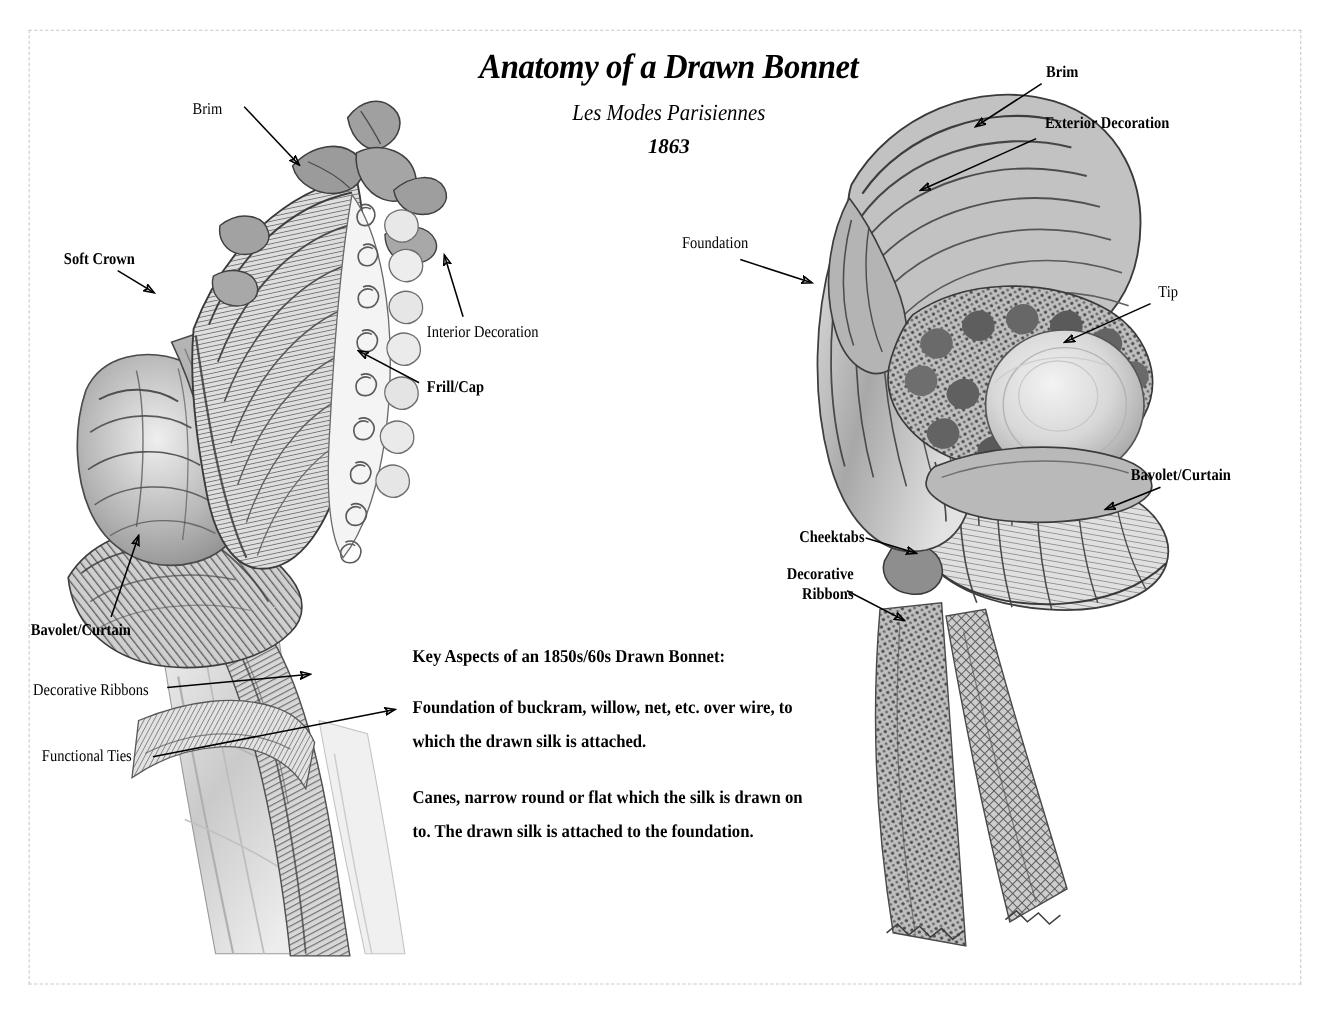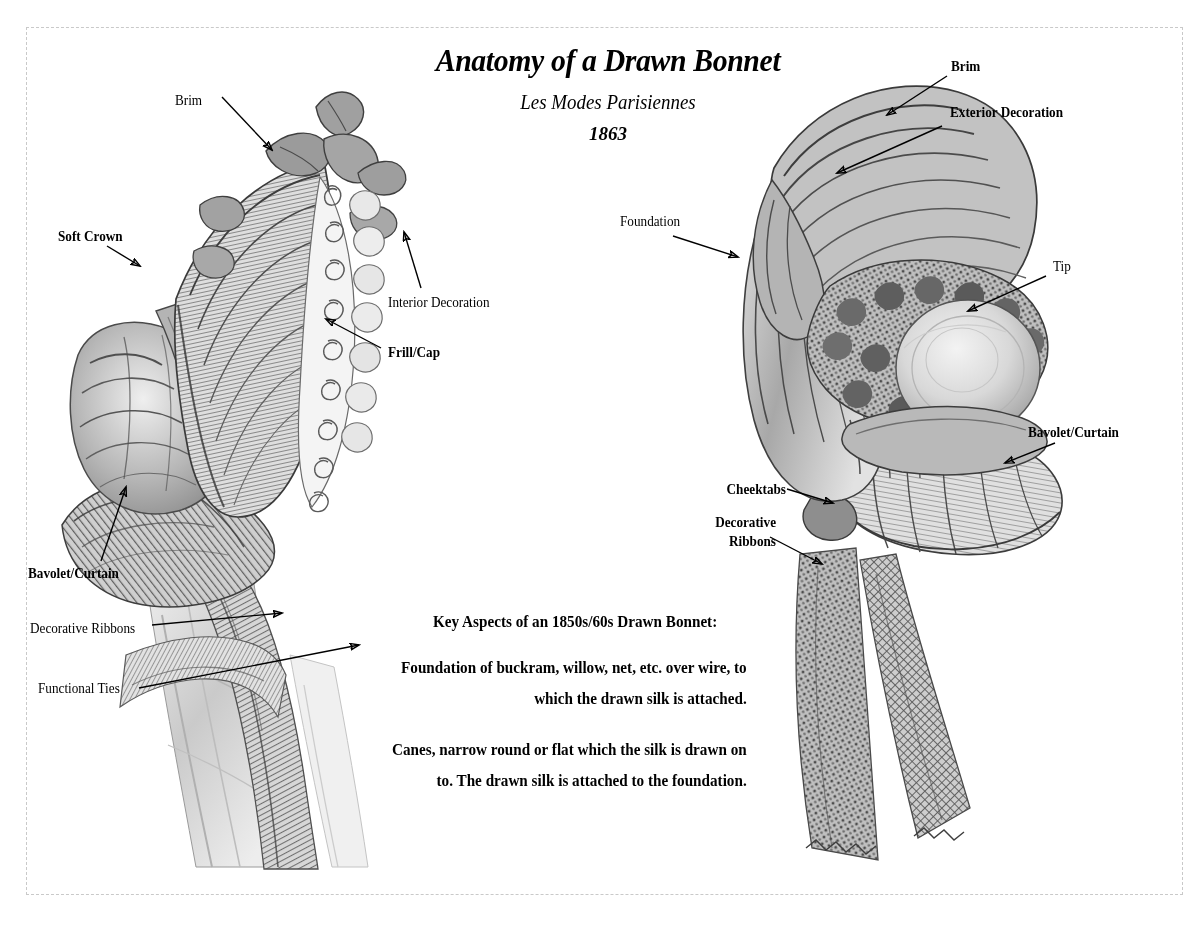--- a/index.html
+++ b/index.html
@@ -63,23 +63,22 @@
     font-size: 19px;
     white-space: nowrap;
   }
   
   .doc-title, .doc-subtitle, .doc-date { margin-left: 8px; }
 
   
   #key-block {
     position: absolute;
     left: 375px;
-    top: 612px;
+    top: 587px;
     width: 372px;
-    text-align: right;
   }
   #key-block .key-head {
     font-weight: bold;
     font-size: 16.5px;
     transform: scaleX(0.92);
     transform-origin: left center;
     white-space: nowrap;
     margin-bottom: 20px;
   }
   #key-block p {

